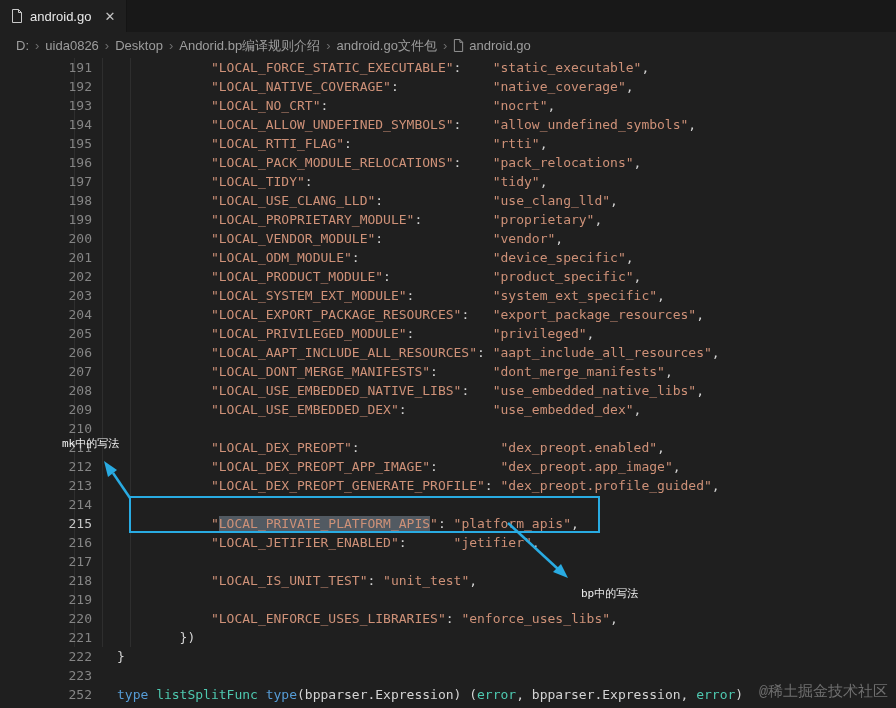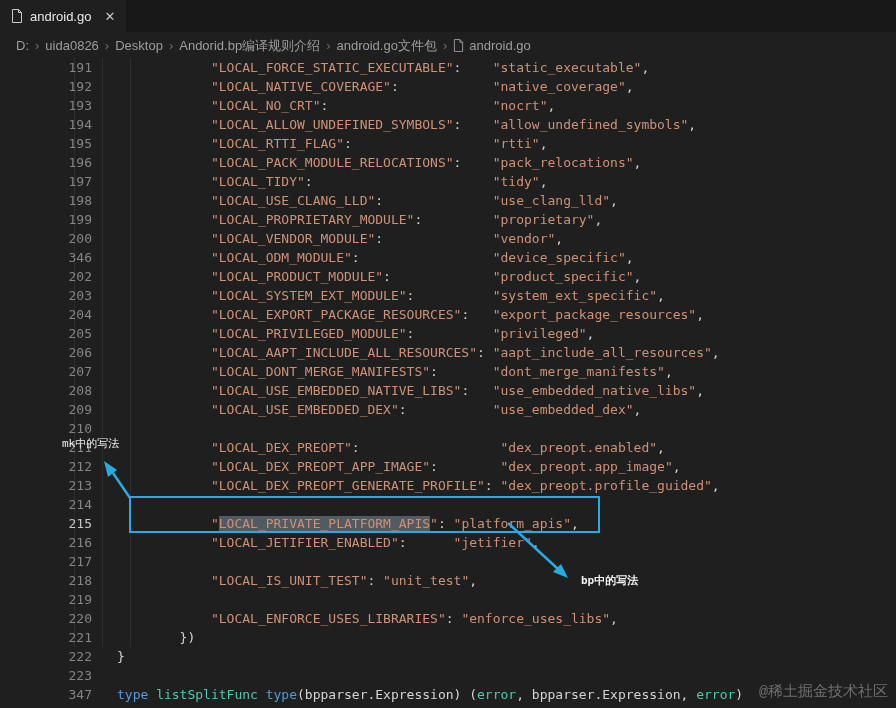--- a/index.html
+++ b/index.html
@@ -47,21 +47,21 @@
   .overlay { position:absolute; inset:0; pointer-events:none; }
   .ann-box {
     position:absolute; left:129px; top:496px; width:471px; height:37px;
     border:2px solid #29abe2;
   }
   .note {
     position:absolute; color:#f0f0f0; font-size:11px;
     font-family:"DejaVu Sans Mono", sans-serif; white-space:nowrap;
   }
   .note-mk { left:62px; top:436px; }
-  .note-bp { left:581px; top:573px;font-weight:bold; }
+  .note-bp { left:581px; top:586px; }
   .arrows { position:absolute; left:0; top:0; }
   .wm {
     position:absolute; right:8px; top:682px; color:#6f6f6f; font-size:15px;
     font-family:Liberation Mono, monospace;
   }
 </style>
 </head>
 <body>
 
 <div class="tabbar">
@@ -109,21 +109,21 @@
       <div class="row"><span class="gut">191</span><span class="code"><span class="tok-s">            "LOCAL_FORCE_STATIC_EXECUTABLE"</span><span class="tok-p">:    </span><span class="tok-s">"static_executable"</span><span class="tok-p">,</span></span></div>
       <div class="row"><span class="gut">192</span><span class="code"><span class="tok-s">            "LOCAL_NATIVE_COVERAGE"</span><span class="tok-p">:            </span><span class="tok-s">"native_coverage"</span><span class="tok-p">,</span></span></div>
       <div class="row"><span class="gut">193</span><span class="code"><span class="tok-s">            "LOCAL_NO_CRT"</span><span class="tok-p">:                     </span><span class="tok-s">"nocrt"</span><span class="tok-p">,</span></span></div>
       <div class="row"><span class="gut">194</span><span class="code"><span class="tok-s">            "LOCAL_ALLOW_UNDEFINED_SYMBOLS"</span><span class="tok-p">:    </span><span class="tok-s">"allow_undefined_symbols"</span><span class="tok-p">,</span></span></div>
       <div class="row"><span class="gut">195</span><span class="code"><span class="tok-s">            "LOCAL_RTTI_FLAG"</span><span class="tok-p">:                  </span><span class="tok-s">"rtti"</span><span class="tok-p">,</span></span></div>
       <div class="row"><span class="gut">196</span><span class="code"><span class="tok-s">            "LOCAL_PACK_MODULE_RELOCATIONS"</span><span class="tok-p">:    </span><span class="tok-s">"pack_relocations"</span><span class="tok-p">,</span></span></div>
       <div class="row"><span class="gut">197</span><span class="code"><span class="tok-s">            "LOCAL_TIDY"</span><span class="tok-p">:                       </span><span class="tok-s">"tidy"</span><span class="tok-p">,</span></span></div>
       <div class="row"><span class="gut">198</span><span class="code"><span class="tok-s">            "LOCAL_USE_CLANG_LLD"</span><span class="tok-p">:              </span><span class="tok-s">"use_clang_lld"</span><span class="tok-p">,</span></span></div>
       <div class="row"><span class="gut">199</span><span class="code"><span class="tok-s">            "LOCAL_PROPRIETARY_MODULE"</span><span class="tok-p">:         </span><span class="tok-s">"proprietary"</span><span class="tok-p">,</span></span></div>
       <div class="row"><span class="gut">200</span><span class="code"><span class="tok-s">            "LOCAL_VENDOR_MODULE"</span><span class="tok-p">:              </span><span class="tok-s">"vendor"</span><span class="tok-p">,</span></span></div>
-      <div class="row"><span class="gut">346</span><span class="code"><span class="tok-s">            "LOCAL_ODM_MODULE"</span><span class="tok-p">:                 </span><span class="tok-s">"device_specific"</span><span class="tok-p">,</span></span></div>
+      <div class="row"><span class="gut">201</span><span class="code"><span class="tok-s">            "LOCAL_ODM_MODULE"</span><span class="tok-p">:                 </span><span class="tok-s">"device_specific"</span><span class="tok-p">,</span></span></div>
       <div class="row"><span class="gut">202</span><span class="code"><span class="tok-s">            "LOCAL_PRODUCT_MODULE"</span><span class="tok-p">:             </span><span class="tok-s">"product_specific"</span><span class="tok-p">,</span></span></div>
       <div class="row"><span class="gut">203</span><span class="code"><span class="tok-s">            "LOCAL_SYSTEM_EXT_MODULE"</span><span class="tok-p">:          </span><span class="tok-s">"system_ext_specific"</span><span class="tok-p">,</span></span></div>
       <div class="row"><span class="gut">204</span><span class="code"><span class="tok-s">            "LOCAL_EXPORT_PACKAGE_RESOURCES"</span><span class="tok-p">:   </span><span class="tok-s">"export_package_resources"</span><span class="tok-p">,</span></span></div>
       <div class="row"><span class="gut">205</span><span class="code"><span class="tok-s">            "LOCAL_PRIVILEGED_MODULE"</span><span class="tok-p">:          </span><span class="tok-s">"privileged"</span><span class="tok-p">,</span></span></div>
       <div class="row"><span class="gut">206</span><span class="code"><span class="tok-s">            "LOCAL_AAPT_INCLUDE_ALL_RESOURCES"</span><span class="tok-p">: </span><span class="tok-s">"aapt_include_all_resources"</span><span class="tok-p">,</span></span></div>
       <div class="row"><span class="gut">207</span><span class="code"><span class="tok-s">            "LOCAL_DONT_MERGE_MANIFESTS"</span><span class="tok-p">:       </span><span class="tok-s">"dont_merge_manifests"</span><span class="tok-p">,</span></span></div>
       <div class="row"><span class="gut">208</span><span class="code"><span class="tok-s">            "LOCAL_USE_EMBEDDED_NATIVE_LIBS"</span><span class="tok-p">:   </span><span class="tok-s">"use_embedded_native_libs"</span><span class="tok-p">,</span></span></div>
       <div class="row"><span class="gut">209</span><span class="code"><span class="tok-s">            "LOCAL_USE_EMBEDDED_DEX"</span><span class="tok-p">:           </span><span class="tok-s">"use_embedded_dex"</span><span class="tok-p">,</span></span></div>
       <div class="row"><span class="gut">210</span><span class="code"></span></div>
       <div class="row"><span class="gut">211</span><span class="code"><span class="tok-s">            "LOCAL_DEX_PREOPT"</span><span class="tok-p">:                  </span><span class="tok-s">"dex_preopt.enabled"</span><span class="tok-p">,</span></span></div>
@@ -132,21 +132,21 @@
       <div class="row"><span class="gut">214</span><span class="code"></span></div>
       <div class="row active"><span class="gut">215</span><span class="code"><span class="tok-s">            "</span><span class="tok-s tok-hl">LOCAL_PRIVATE_PLATFORM_APIS</span><span class="tok-s">"</span><span class="tok-p">: </span><span class="tok-s">"platform_apis"</span><span class="tok-p">,</span></span></div>
       <div class="row"><span class="gut">216</span><span class="code"><span class="tok-s">            "LOCAL_JETIFIER_ENABLED"</span><span class="tok-p">:      </span><span class="tok-s">"jetifier"</span><span class="tok-p">,</span></span></div>
       <div class="row"><span class="gut">217</span><span class="code"></span></div>
       <div class="row"><span class="gut">218</span><span class="code"><span class="tok-s">            "LOCAL_IS_UNIT_TEST"</span><span class="tok-p">: </span><span class="tok-s">"unit_test"</span><span class="tok-p">,</span></span></div>
       <div class="row"><span class="gut">219</span><span class="code"></span></div>
       <div class="row"><span class="gut">220</span><span class="code"><span class="tok-s">            "LOCAL_ENFORCE_USES_LIBRARIES"</span><span class="tok-p">: </span><span class="tok-s">"enforce_uses_libs"</span><span class="tok-p">,</span></span></div>
       <div class="row"><span class="gut">221</span><span class="code"><span class="tok-p">        })</span></span></div>
       <div class="row"><span class="gut">222</span><span class="code"><span class="tok-p">}</span></span></div>
       <div class="row"><span class="gut">223</span><span class="code"></span></div>
-      <div class="row"><span class="gut">347</span><span class="code"><span class="tok-k">type </span><span class="tok-t">listSplitFunc </span><span class="tok-k">type</span><span class="tok-p">(bpparser.Expression) (</span><span class="tok-t">error</span><span class="tok-p">, bpparser.Expression, </span><span class="tok-t">error</span><span class="tok-p">)</span></span></div>
+      <div class="row"><span class="gut">252</span><span class="code"><span class="tok-k">type </span><span class="tok-t">listSplitFunc </span><span class="tok-k">type</span><span class="tok-p">(bpparser.Expression) (</span><span class="tok-t">error</span><span class="tok-p">, bpparser.Expression, </span><span class="tok-t">error</span><span class="tok-p">)</span></span></div>
     </div>
 </div>
 
 <div class="overlay">
   <div class="ann-box"></div>
   <svg class="arrows" width="896" height="708" viewBox="0 0 896 708">
     <path d="M130,498 L113,473" stroke="#29abe2" stroke-width="2.5" fill="none"></path>
     <polygon points="104,461 117,470 108,477" fill="#29abe2"></polygon>
     <path d="M508,523 L558,569" stroke="#29abe2" stroke-width="2.5" fill="none"></path>
     <polygon points="568,578 553,572 561,564" fill="#29abe2"></polygon>

